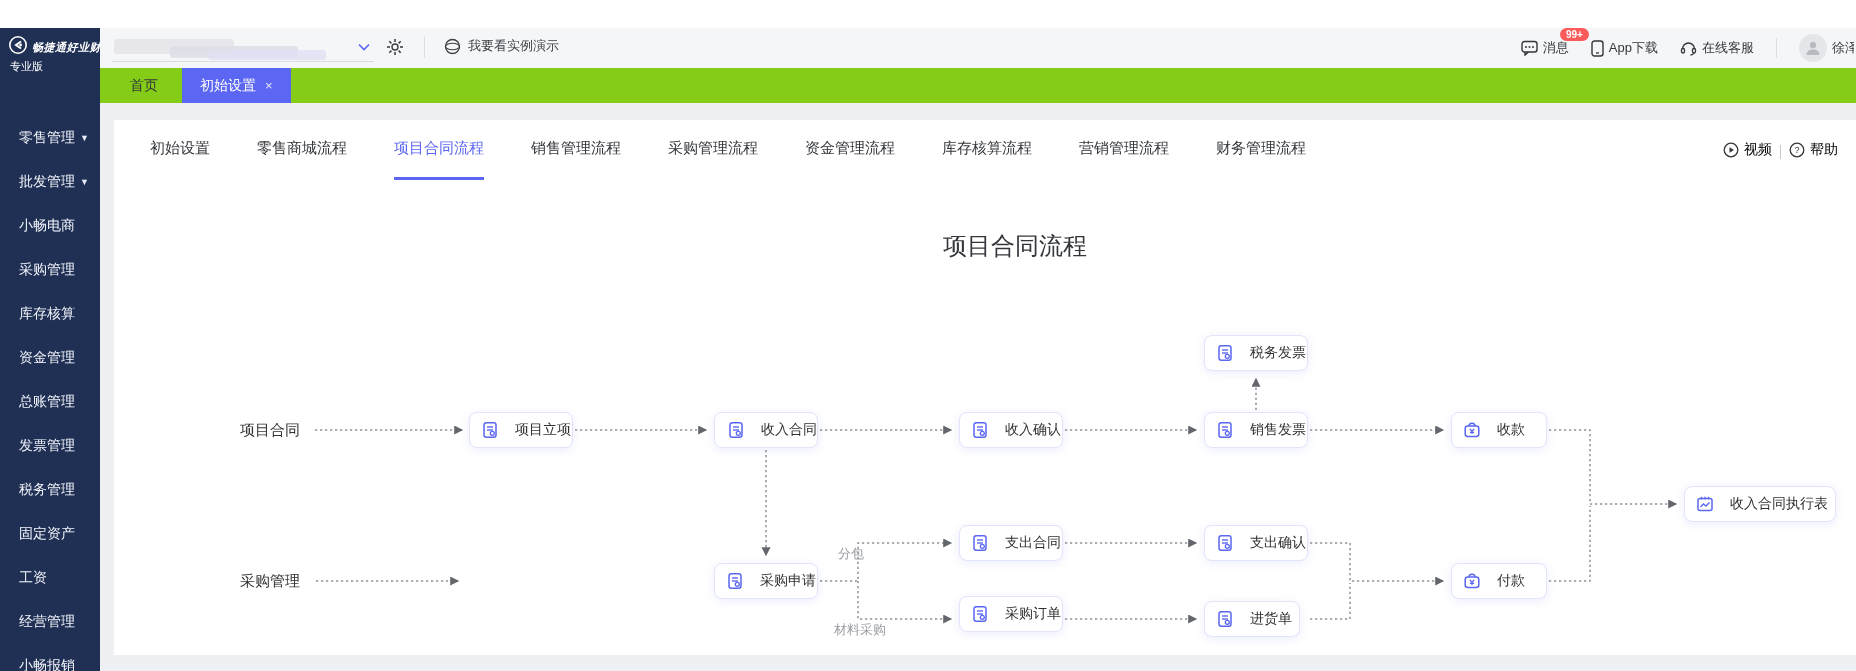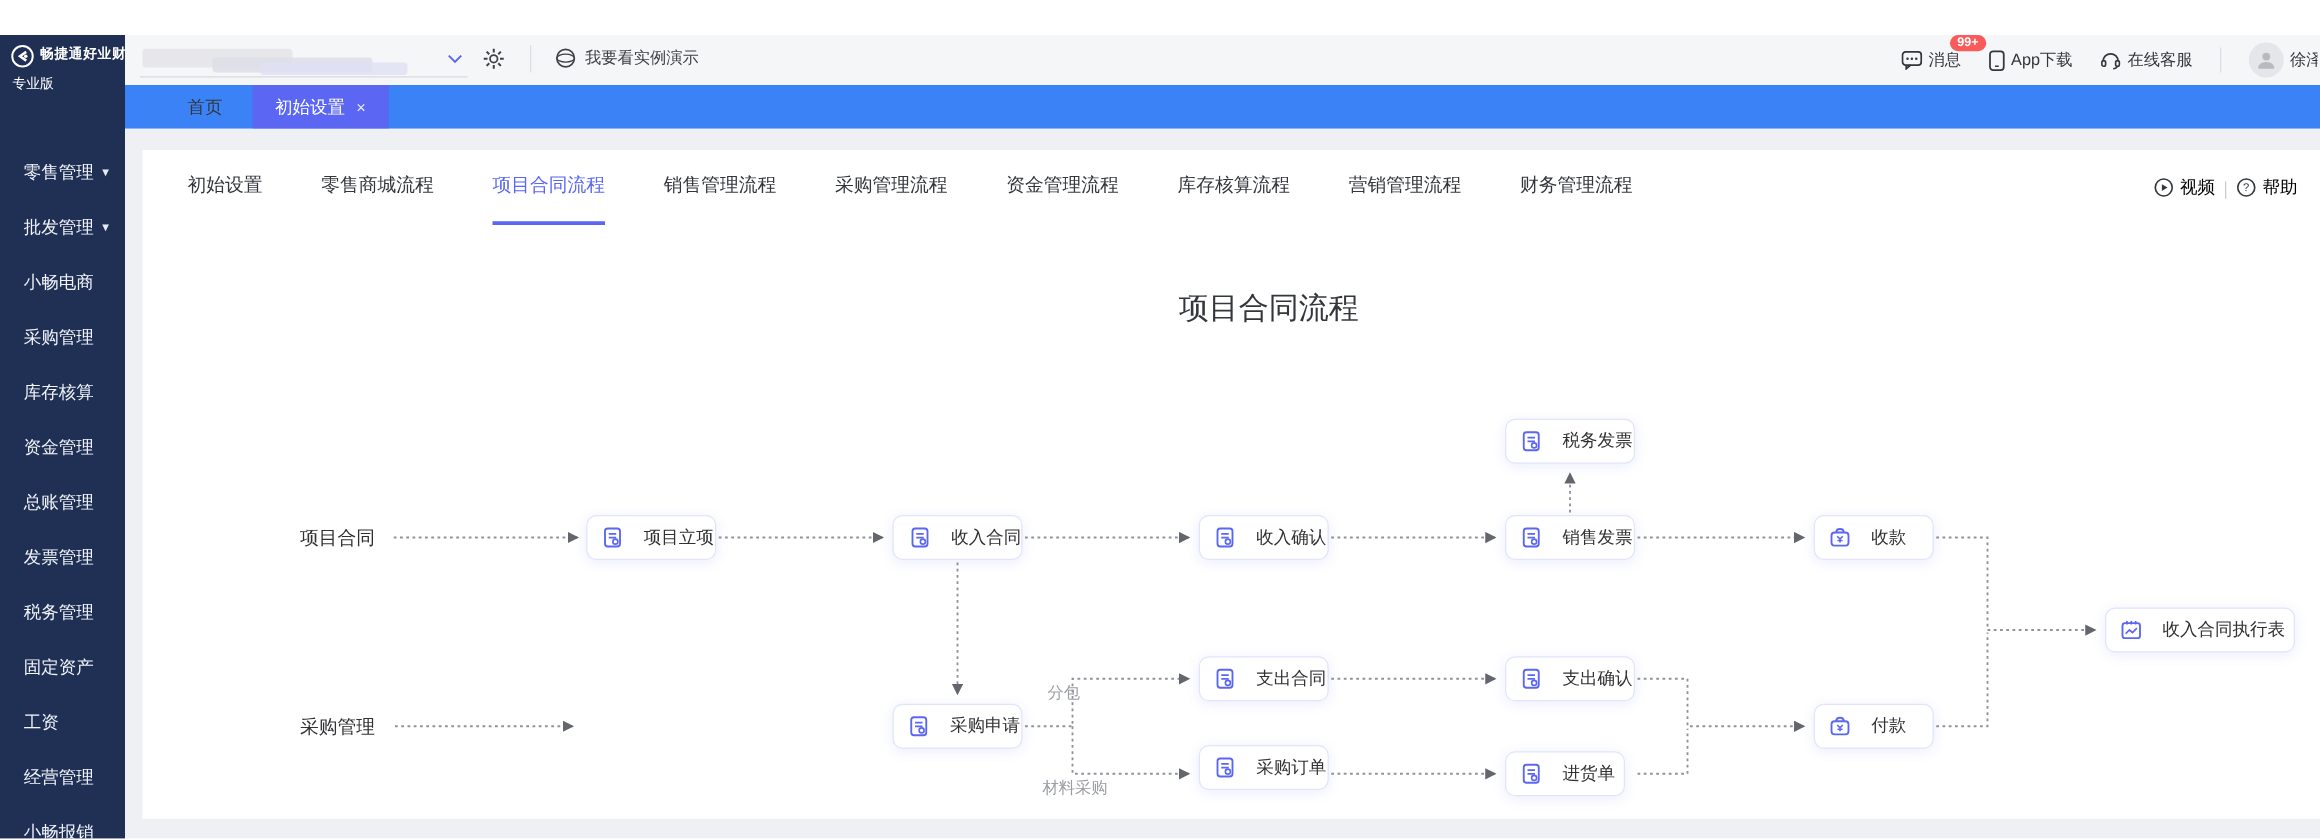--- a/index.html
+++ b/index.html
@@ -4,21 +4,21 @@
 <style>
   html,body{margin:0;padding:0;background:#fff;}
   #app{position:relative;width:1856px;height:671px;overflow:hidden;
        font-family:"Liberation Sans","DejaVu Sans",sans-serif;
        --accent:#5B67F2;--sidebar-bg:#203055;--badge:#FA5A5A;background:#fff;}
   
   .topstrip{position:absolute;left:0;top:0;width:100%;height:28px;background:#fff;}
   
   .sidebar{position:absolute;left:0;top:28px;width:100px;bottom:0;background:var(--sidebar-bg);color:#fff;}
   .logo{padding:7px 4px 0 8px;}
-  .logo-row{display:flex;align-items:flex-start;gap:4px;}
+  .logo-row{display:flex;align-items:flex-end;gap:4px;font-style:italic;}
   .brand{font-size:11px;font-weight:bold;color:#fff;white-space:nowrap;letter-spacing:0.5px;}
   .edition{font-size:11px;color:#fff;margin:4px 0 0 2px;}
   .menu{position:absolute;top:88px;left:0;right:0;}
   .menu-item{height:44px;display:flex;align-items:center;gap:5px;padding-left:19px;
              font-size:14px;color:#f1f4fa;cursor:pointer;white-space:nowrap;}
   .menu-item .caret{font-size:9px;color:#e6eaf4;}
   
   .header{position:absolute;left:100px;top:28px;right:0;height:40px;background:#f5f6f8;}
   .company-select{position:absolute;left:12px;top:5px;width:262px;height:28px;
                   border-bottom:1px solid #d8dade;cursor:pointer;}
@@ -33,21 +33,21 @@
         font-size:13px;color:#3d4045;}
   .hdr-right{position:absolute;right:0;top:0;height:40px;display:flex;align-items:center;
              gap:22px;padding-right:2px;font-size:13px;color:#33363b;}
   .hdr-item{display:flex;align-items:center;gap:5px;cursor:pointer;position:relative;white-space:nowrap;}
   .badge{position:absolute;top:-11px;right:-20px;background:var(--badge);color:#fff;font-size:10px;
          padding:1px 6px;border-radius:9px;font-weight:bold;}
   .vdiv{width:1px;height:20px;background:#dcdee2;}
   .avatar{width:28px;height:28px;border-radius:50%;background:#e4e6e9;display:flex;align-items:center;justify-content:center;}
   .uname{width:22px;overflow:hidden;white-space:nowrap;}
   
-  .tabstrip{position:absolute;left:100px;top:68px;right:0;height:35px;background:#3b82f6;display:flex;padding-left:20px;}
+  .tabstrip{position:absolute;left:100px;top:68px;right:0;height:35px;background:#84cc16;display:flex;}
   .tab-home{display:flex;align-items:center;padding:0 24px 0 30px;font-size:14px;color:#33363b;cursor:pointer;}
   .tab-active{display:flex;align-items:center;gap:9px;padding:0 18px;background:var(--accent);
               color:#fff;font-size:14px;cursor:pointer;}
   .tab-close{font-size:13px;color:#e8eaff;cursor:pointer;}
   
   .page{position:absolute;left:100px;top:103px;right:0;bottom:0;background:#eef0f4;}
   .card{position:absolute;left:14px;top:17px;right:0;bottom:16px;background:#fff;}
   .nav-row{height:60px;display:flex;align-items:center;padding:0 18px 0 36px;gap:47px;font-size:15px;color:#33363b;}
   .nav-tab{height:100%;display:flex;align-items:center;border-bottom:3px solid transparent;
            box-sizing:border-box;cursor:pointer;white-space:nowrap;}

